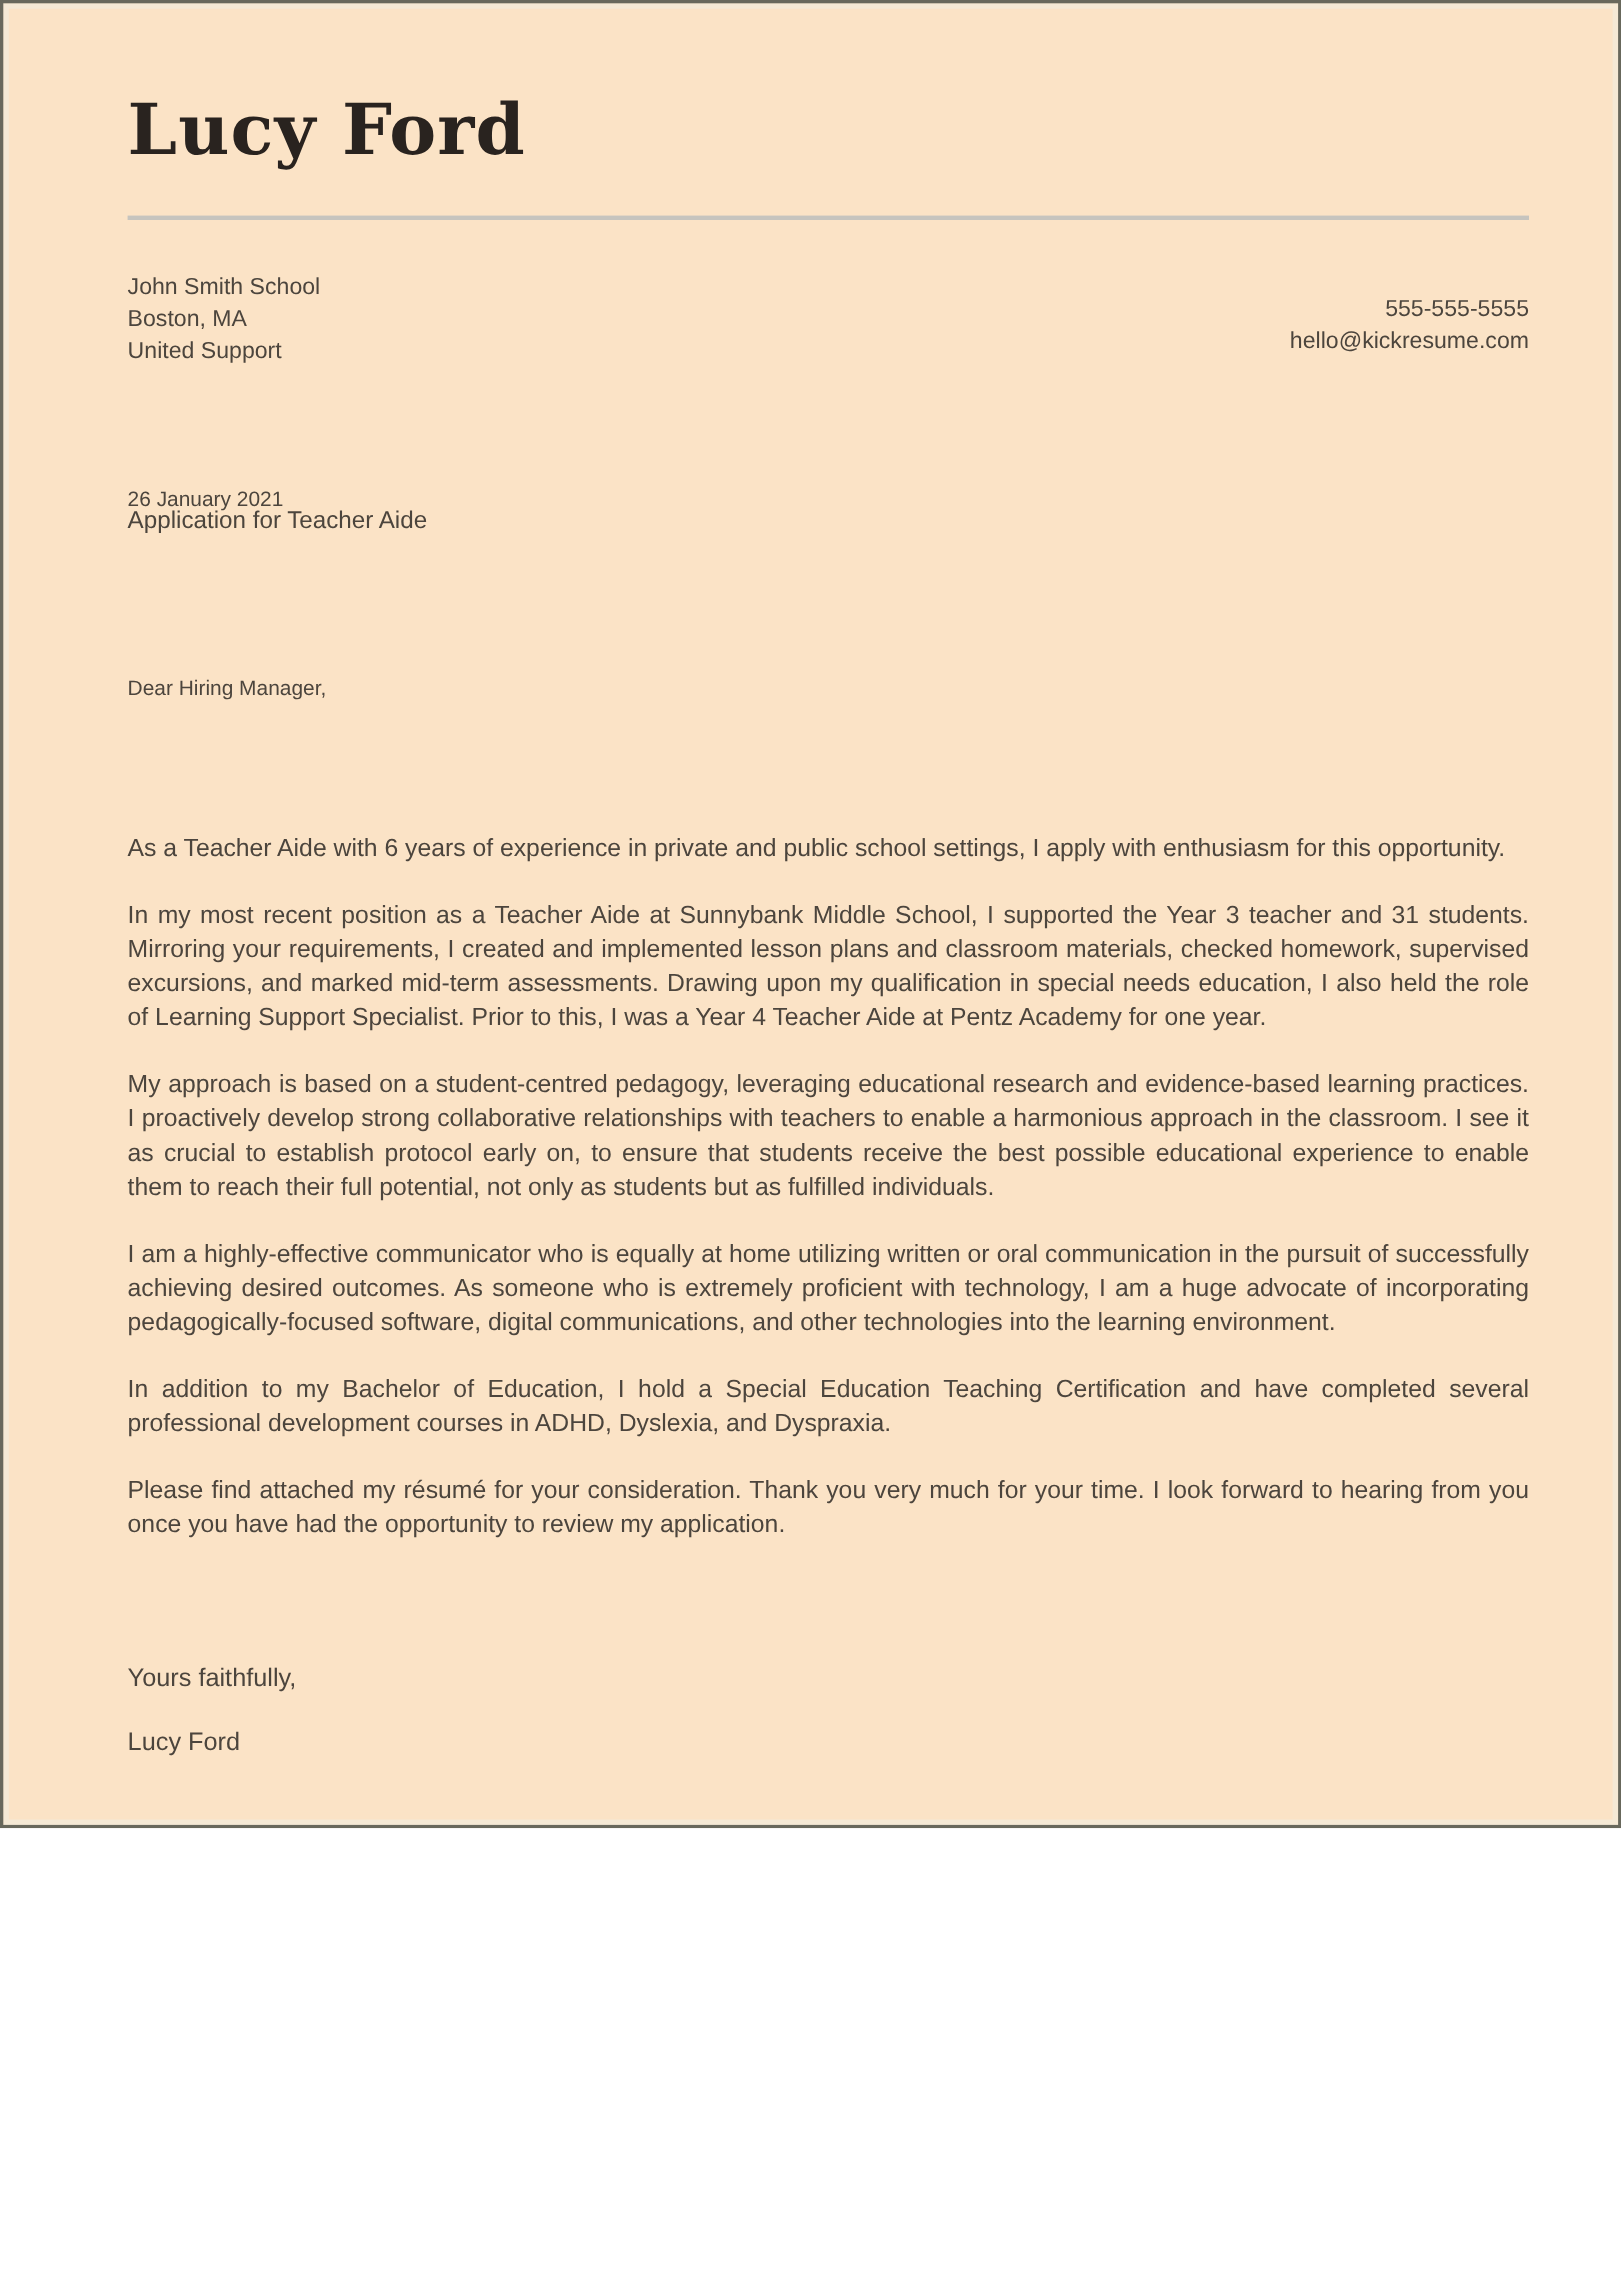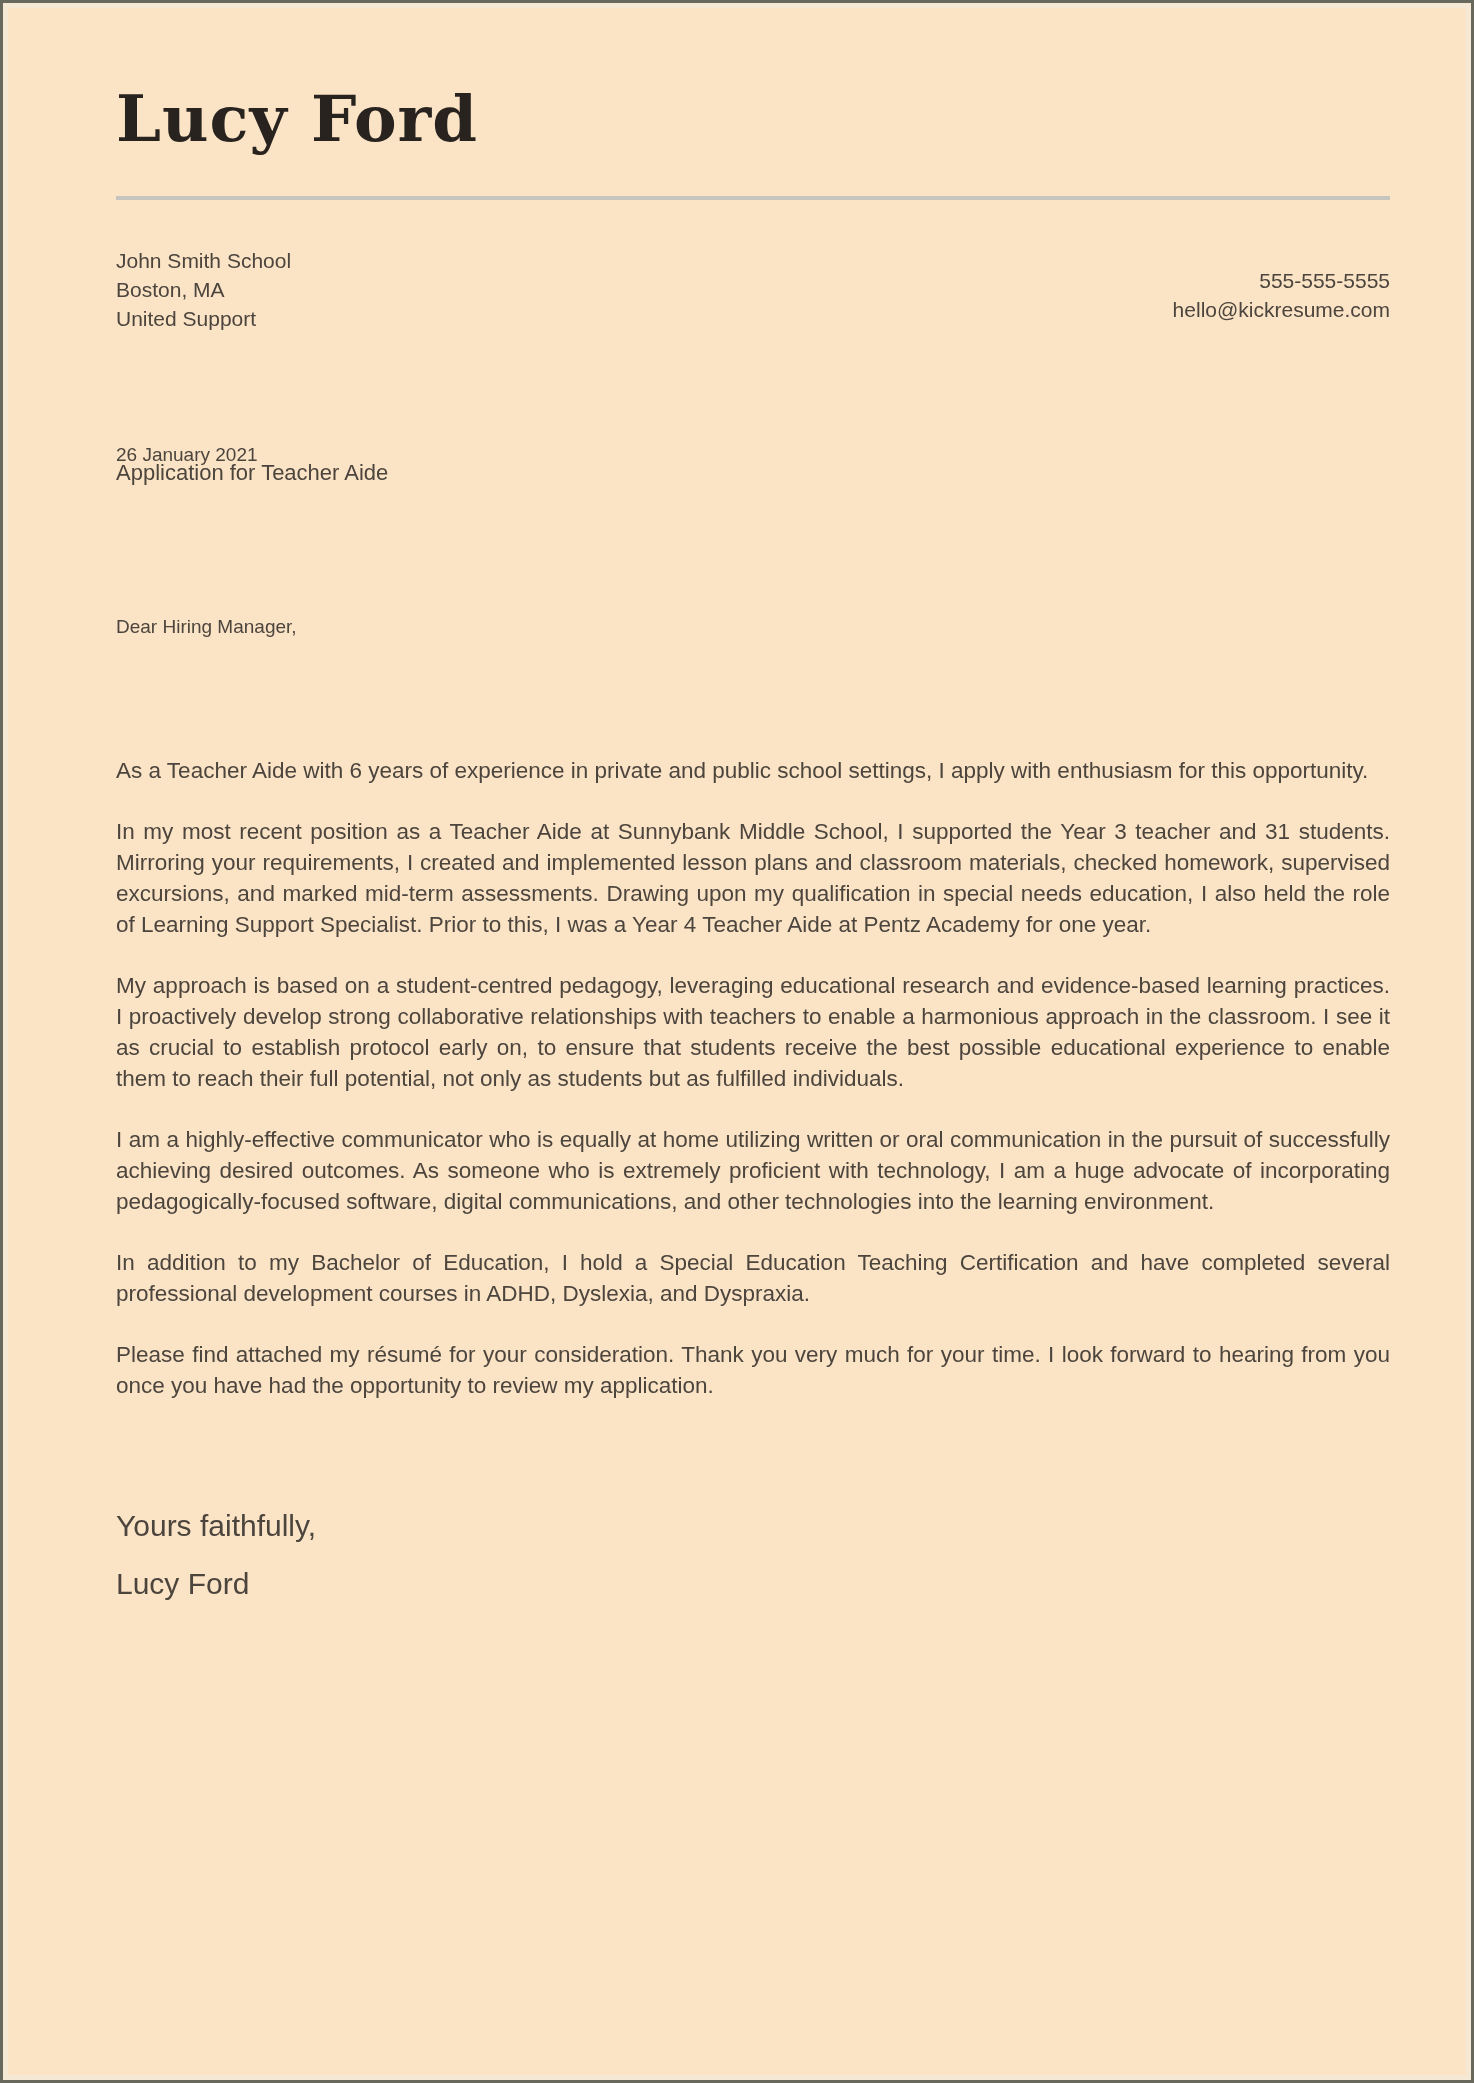--- a/index.html
+++ b/index.html
@@ -3,21 +3,21 @@
 <meta charset="utf-8">
 <style>
   html, body {
     margin: 0;
     padding: 0;
     background: #ffffff;
   }
   .page {
     position: relative;
     width: 1474px;
-    height: 2083px;
+    height: 1662px;
     box-sizing: border-box;
     background: #fbe3c6;
     border: 3px solid #68685c;
     box-shadow: inset 0 0 0 5px #f5e9d5;
     font-family: "Liberation Sans", sans-serif;
     color: #4c453d;
     overflow: hidden;
   }
   .name {
     position: absolute;
@@ -79,21 +79,21 @@
     line-height: 31px;
   }
   .body-block p {
     margin: 0 0 30px 0;
     text-align: justify;
   }
   .closing-block {
     position: absolute;
     left: 113px;
     top: 1507px;
-    font-size: 30px;
+    font-size: 23px;
     line-height: 31px;
   }
   .closing-block .signature {
     margin-top: 27px;
   }
 </style>
 </head>
 <body>
 
 <div class="page">

